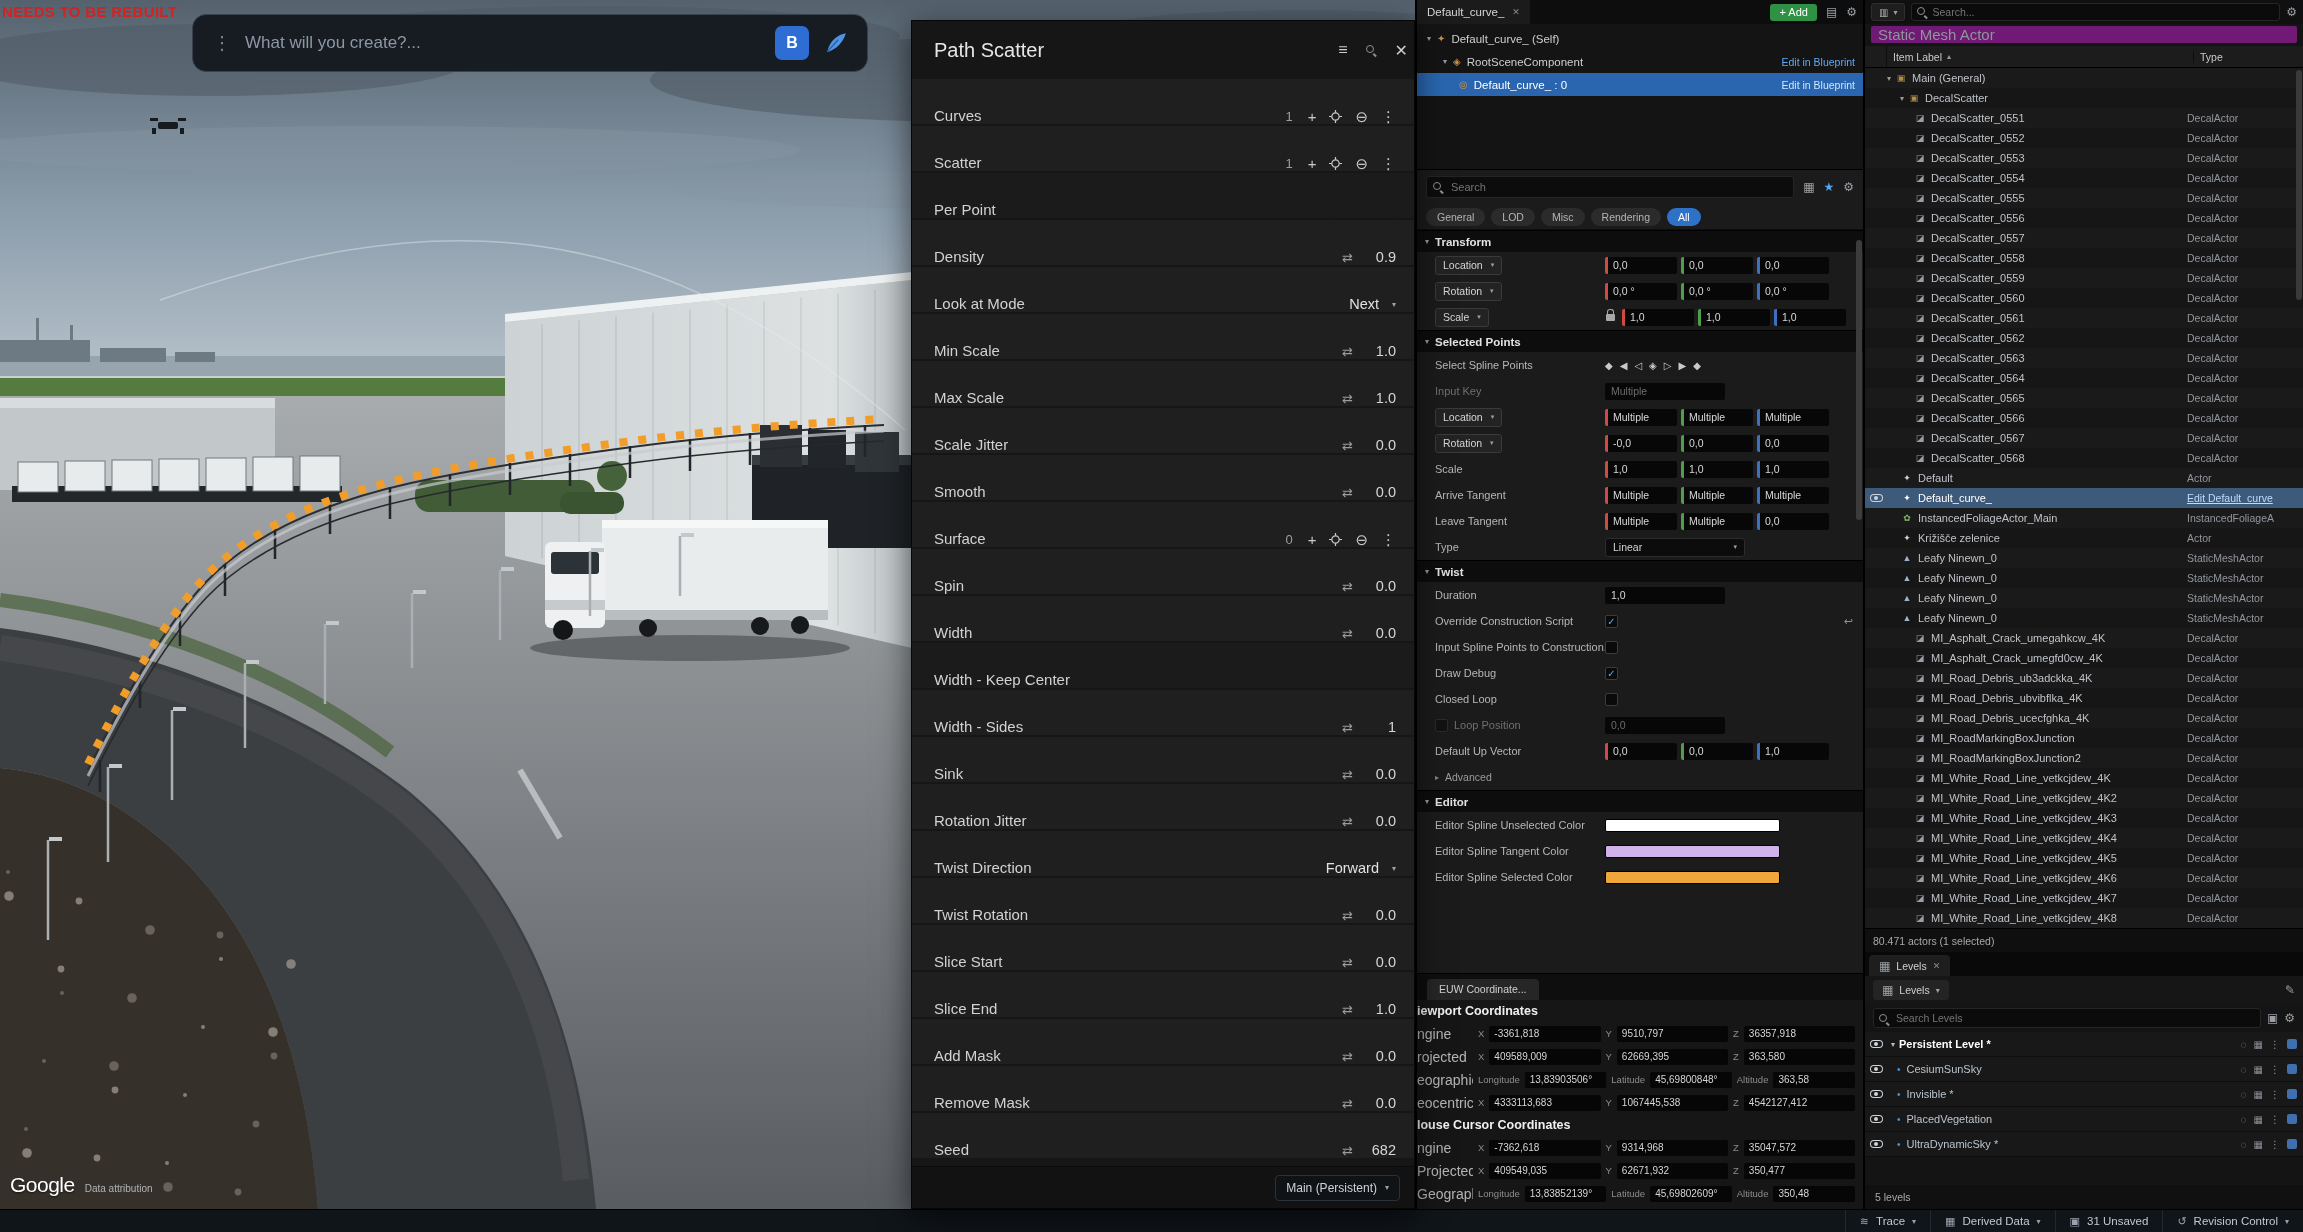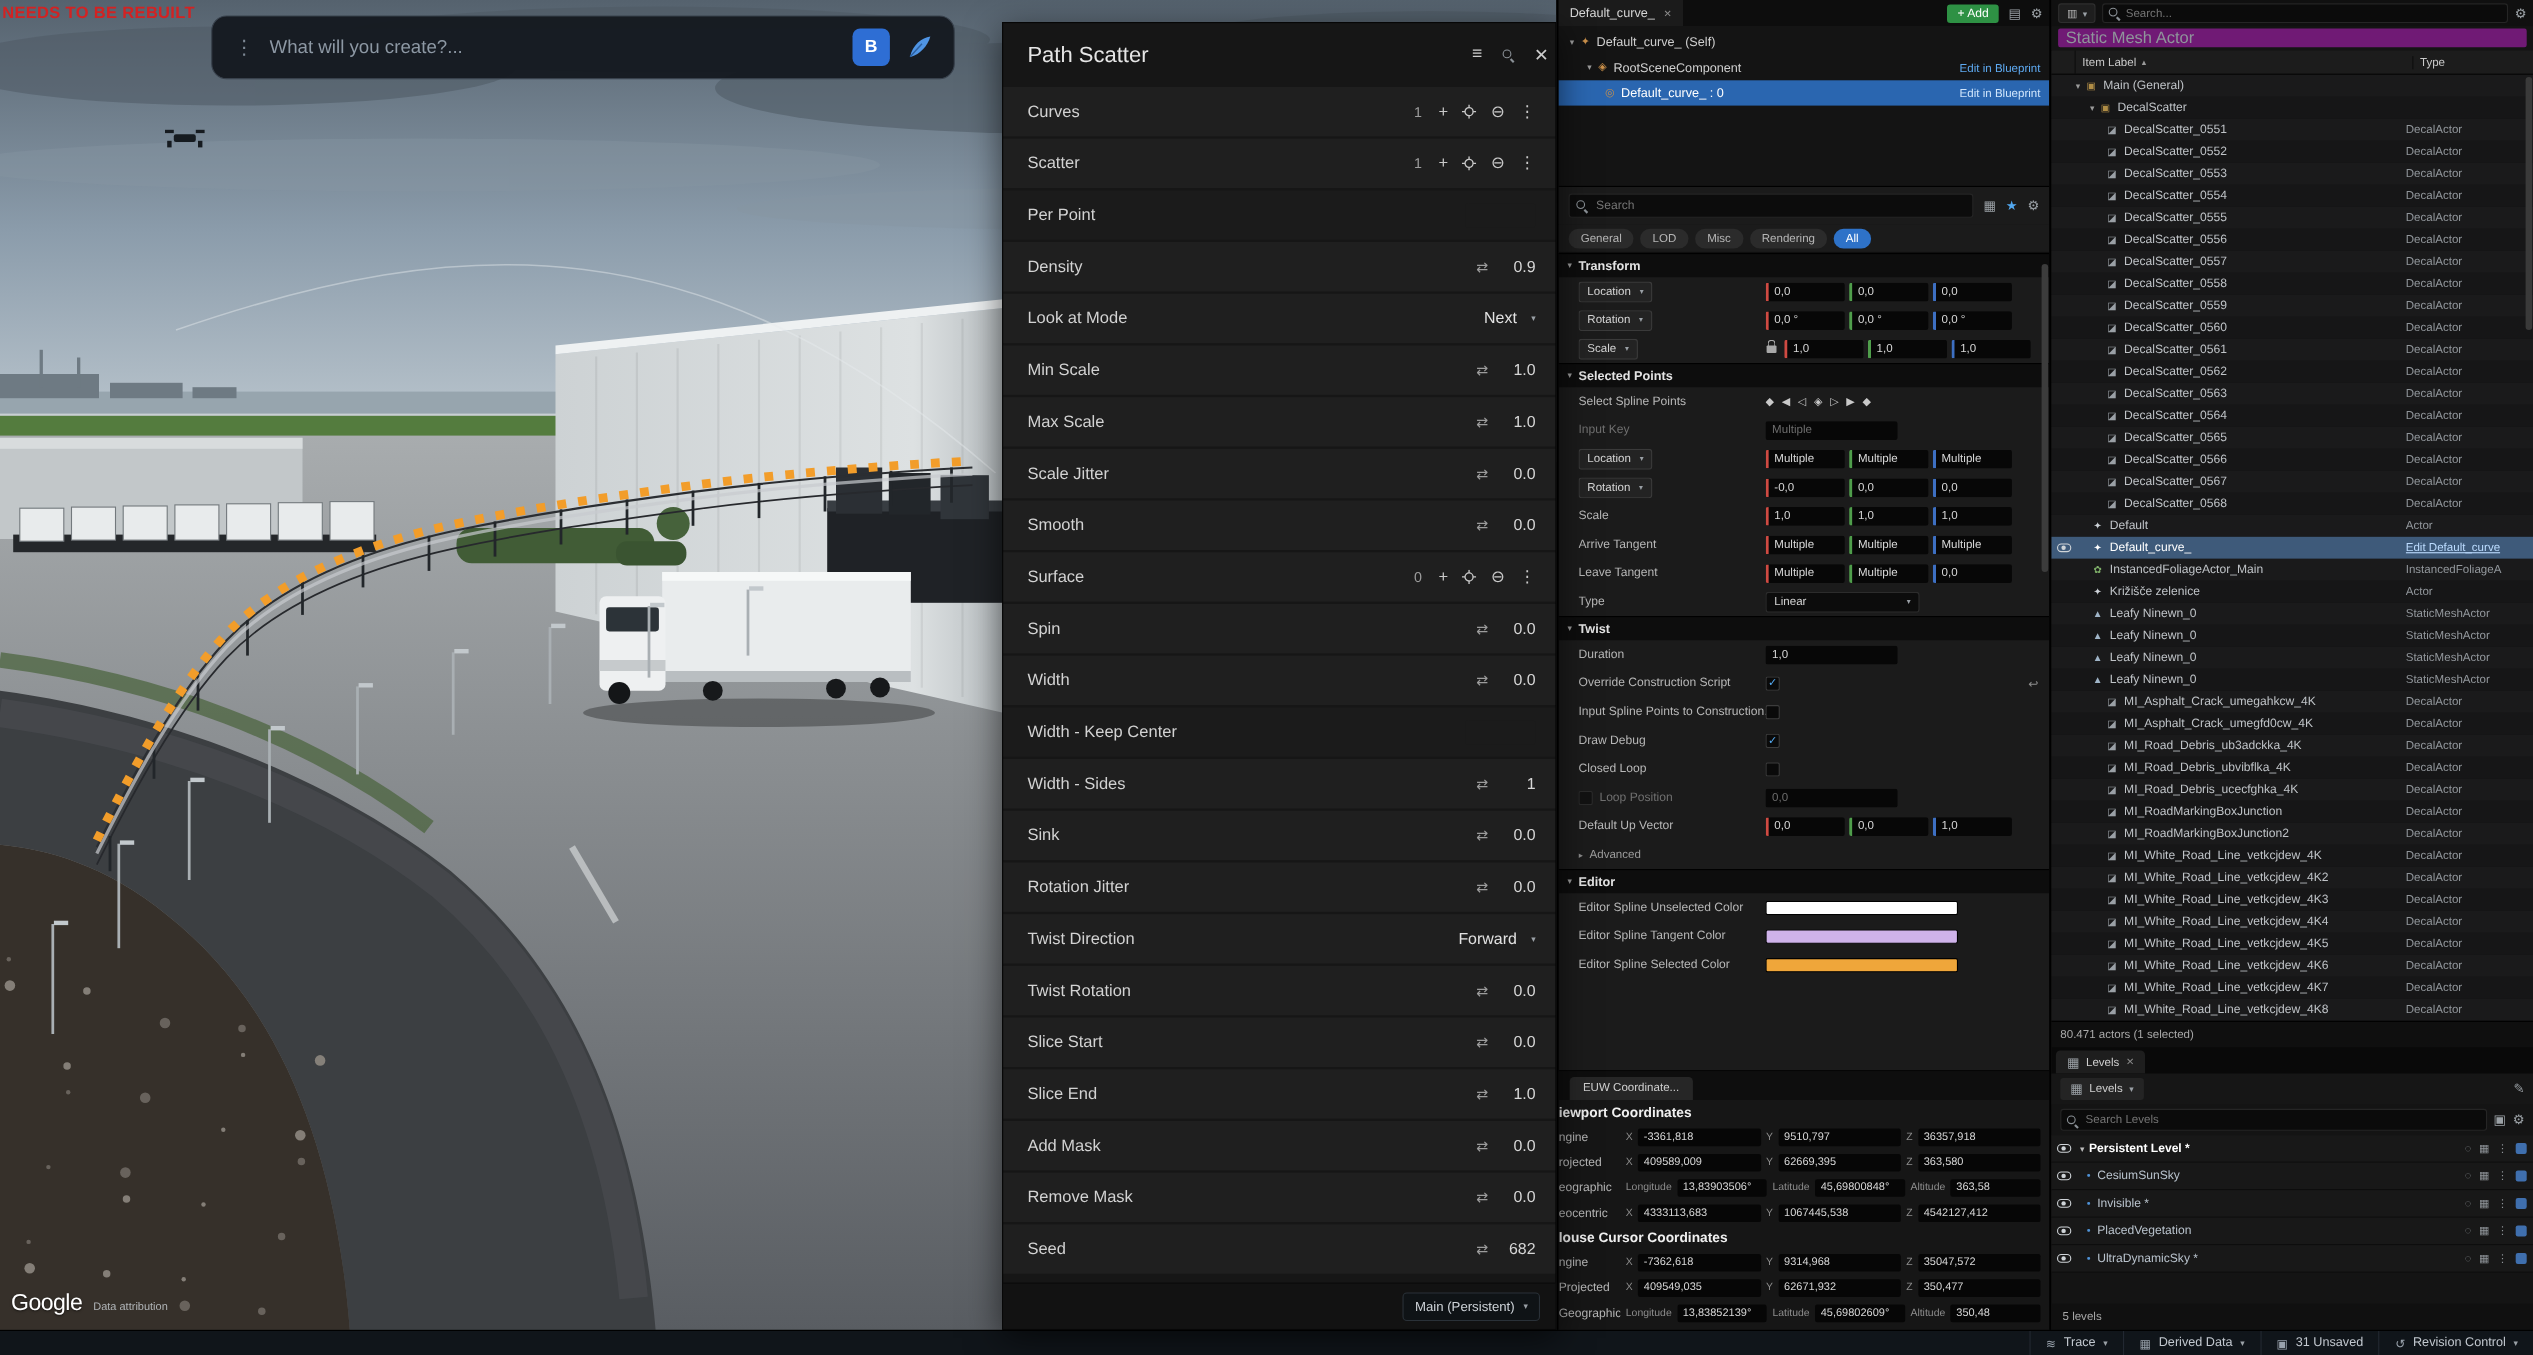--- a/index.html
+++ b/index.html
@@ -19,21 +19,21 @@
 #google-attr{position:absolute;left:10px;bottom:12px;display:flex;align-items:baseline;gap:10px}
 .g-logo{color:#fff;font-size:21px;font-weight:normal;letter-spacing:-.5px;text-shadow:0 1px 2px rgba(0,0,0,.6)}
 .g-sub{color:#cdd3d8;font-size:10px;opacity:.8}
 
 
 #ps-panel{position:absolute;left:911px;top:20px;width:504px;height:1189px;background:#161616;border:1px solid #060606;box-shadow:0 8px 30px rgba(0,0,0,.6);display:flex;flex-direction:column;z-index:5}
 .ps-titlebar{height:58px;flex:0 0 58px;display:flex;align-items:center;justify-content:space-between;padding:0 6px 0 22px}
 .ps-title{font-size:20px;color:#e6e6e6}
 .ps-tb-icons{display:flex;align-items:center;gap:18px;color:#cdcdcd;font-size:16px}
 #ps-rows{flex:1;overflow:hidden}
-.ps-row{height:45px;margin-bottom:2px;background:#1f1f1f;display:flex;align-items:center;justify-content:space-between;padding:0 18px 0 22px}
+.ps-row{height:45px;margin-bottom:2px;background:#1f1f1f;display:flex;align-items:flex-end;justify-content:space-between;padding:0 18px 0 22px}
 .ps-row.ps-blank{background:#1b1b1b}
 .ps-label{font-size:15px;color:#d2d2d2;white-space:nowrap}
 .ps-right{display:flex;align-items:center;gap:13px}
 .ps-count{font-size:13px;color:#9c9c9c;margin-right:2px}
 .ps-ic{color:#c9c9c9;font-size:15px;line-height:1;display:inline-flex;align-items:center}
 .ps-swap{color:#9c9c9c;font-size:13px}
 .ps-val{font-size:14.5px;color:#d6d6d6;min-width:30px;text-align:right}
 .ps-dval{font-size:14.5px;color:#e2e2e2}
 .ps-slot{width:64px;height:22px;background:#1b1b1b;border-radius:3px}
 .ps-footer{flex:0 0 42px;display:flex;align-items:center;justify-content:flex-end;padding:0 14px;background:#121212;border-top:1px solid #0a0a0a}
@@ -86,21 +86,21 @@
 .swatch{width:175px;height:13px;border-radius:2px;border:1px solid #000;display:inline-block}
 .adv-label{font-size:10.5px;color:#9c9c9c}
 .adv-caret{font-size:8px;color:#8a8a8a}
 .lock-icon{width:9px;height:7px;background:#a9a9a9;border-radius:1px;position:relative;display:inline-block;margin:0 3px 0 1px}
 .lock-icon::before{content:"";position:absolute;left:1px;top:-5px;width:5px;height:5px;border:1.5px solid #a9a9a9;border-bottom:none;border-radius:3px 3px 0 0}
 #det-coords{margin-top:auto;background:#161616;border-top:1px solid #000;padding-bottom:4px}
 .coord-tabbar{height:26px;background:#0e0e0e;display:flex;align-items:flex-end;padding-left:10px}
 .coord-tab{background:#262626;border-radius:4px 4px 0 0;height:21px;line-height:21px;padding:0 12px;font-size:10.5px;color:#cfcfcf}
 .coord-title{height:22px;line-height:22px;font-size:12.5px;font-weight:bold;color:#f0f0f0}
 .coord-row{height:23px;display:flex;align-items:center;gap:5px;padding-right:8px}
-.coord-label{flex:0 0 56px;font-size:11px;color:#b5b5b5;overflow:hidden;white-space:nowrap}
+.coord-label{flex:0 0 56px;font-size:14px;color:#b5b5b5;overflow:hidden;white-space:nowrap}
 .coord-key{font-size:9.5px;color:#8d8d8d;flex:0 0 auto}
 .coord-box{flex:1;height:16px;line-height:16px;background:#060606;border-radius:2px;font-size:10px;color:#d6d6d6;padding:0 5px;white-space:nowrap;overflow:hidden}
 .det-scrollthumb{position:absolute;right:1px;top:240px;width:6px;height:280px;background:#3c3c3c;border-radius:3px}
 
 
 #outliner{position:absolute;left:1863px;top:0;width:440px;height:1209px;background:#151515;display:flex;flex-direction:column;border-left:2px solid #000}
 .out-toolbar{height:24px;flex:0 0 24px;display:flex;align-items:center;gap:6px;padding:0 6px;background:#101010}
 .out-ddbtn{display:flex;align-items:center;gap:5px;background:#1e1e1e;border:1px solid #2e2e2e;border-radius:3px;height:18px;padding:0 7px;color:#b9b9b9;font-size:10px}
 .out-search{position:relative;flex:1;display:flex}
 .out-search input{flex:1;height:18px;background:#0b0b0b;border:1px solid #252525;border-radius:3px;color:#c9c9c9;font-size:10.5px;padding:0 6px 0 20px;outline:none}

